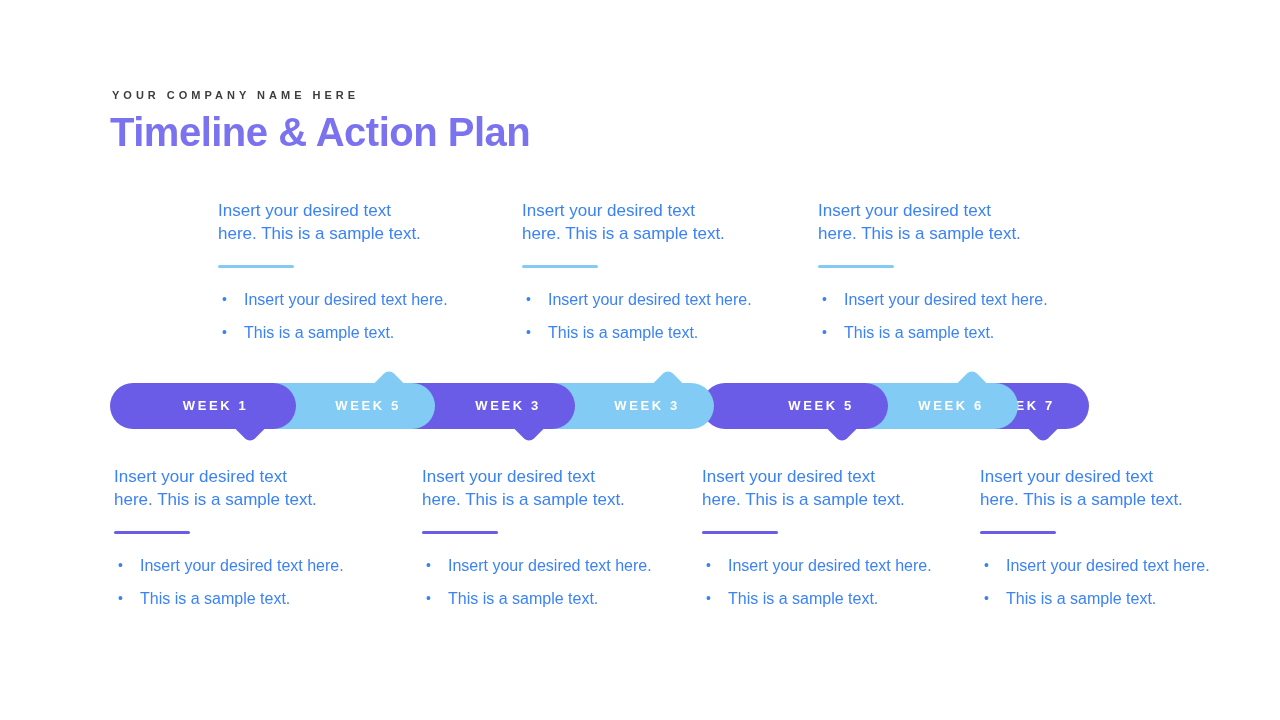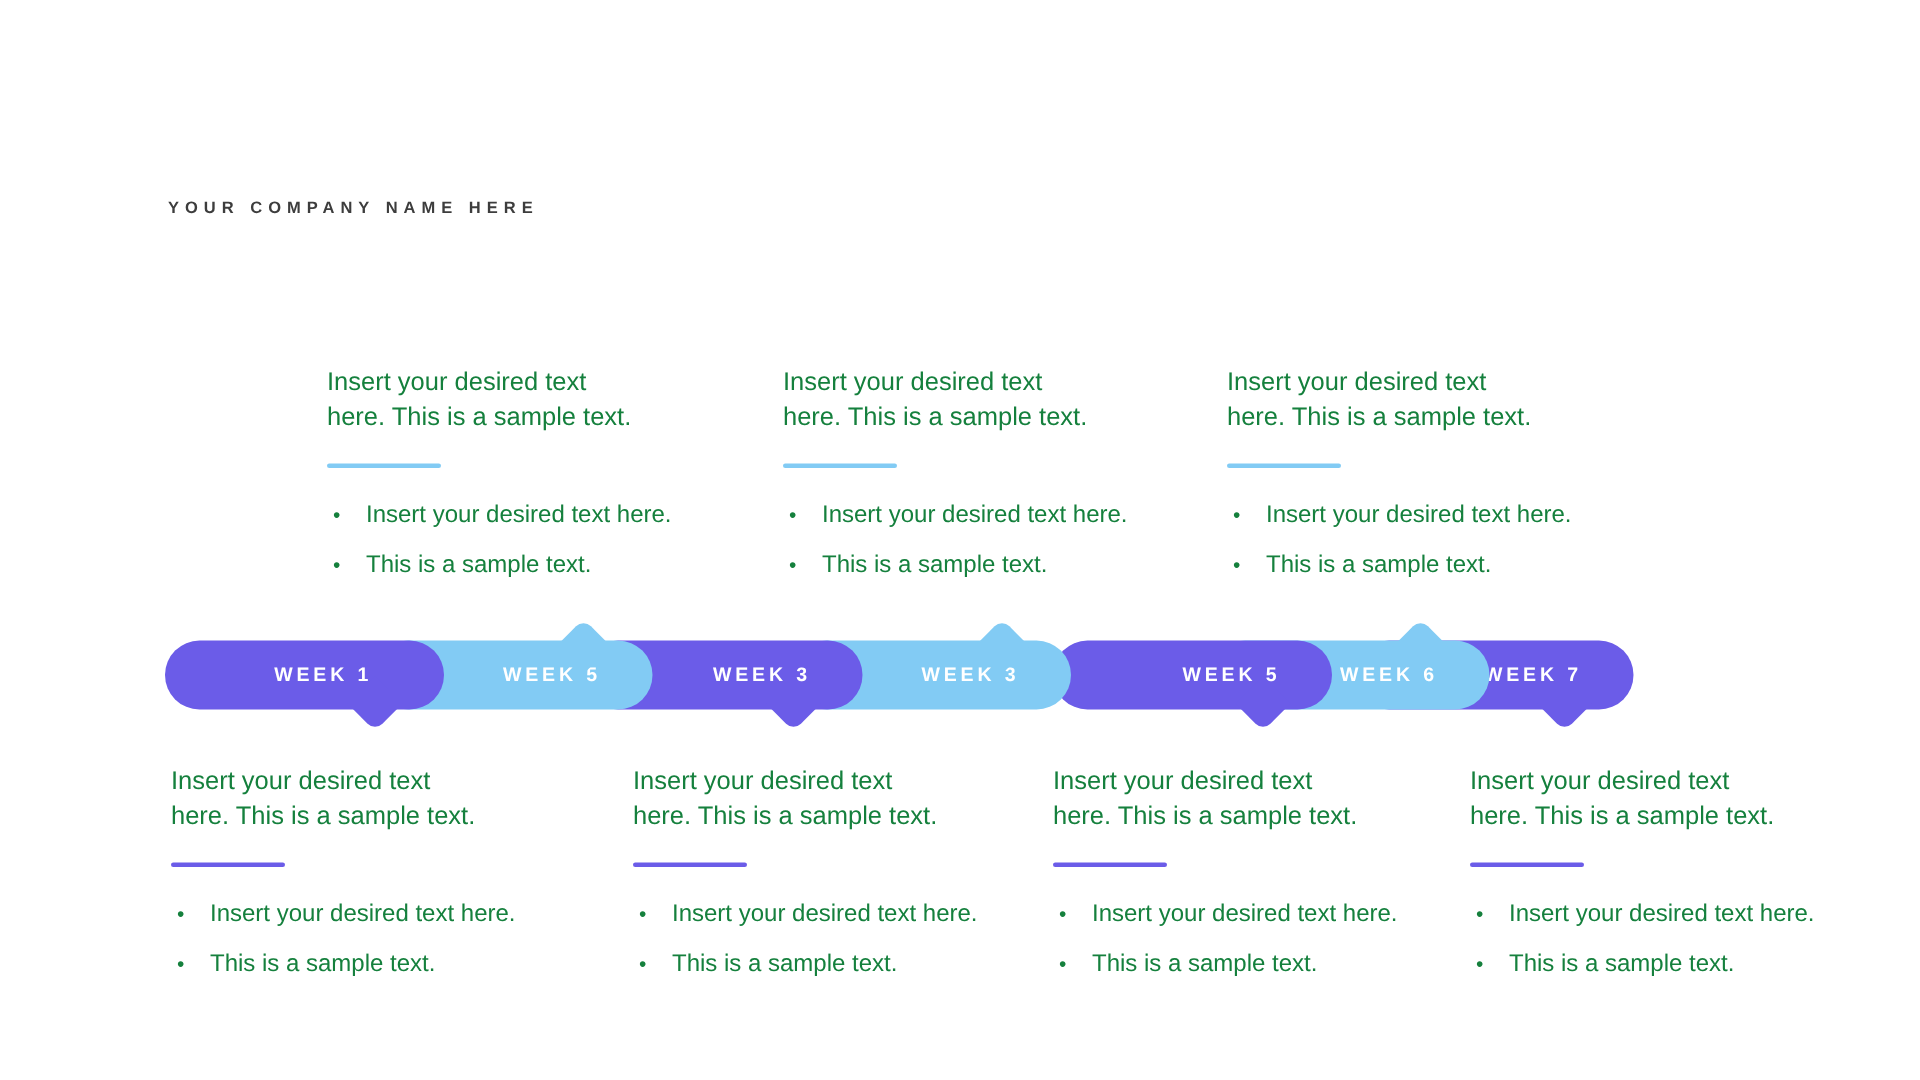--- a/index.html
+++ b/index.html
@@ -1,34 +1,34 @@
 <!DOCTYPE html>
 <html><head>
 <meta charset="utf-8">
 <style>
   html,body { margin:0; padding:0; }
   body {
     width:1280px; height:720px; background:#ffffff;
     font-family:"Liberation Sans", sans-serif;
     -webkit-font-smoothing:antialiased;
   }
-  .slide { position:relative; width:1280px; height:632px; overflow:hidden; background:#ffffff;margin-top:44px; }
+  .slide { position:relative; width:1280px; height:632px; overflow:hidden; background:#ffffff; }
 
   
   .company {
     position:absolute; left:112px; top:89px;
     font-size:11px; font-weight:700; letter-spacing:4px; color:#3d3d3d;
   }
   .title {
     position:absolute; left:110px; top:108px;
     font-size:40px; line-height:48px; font-weight:700; color:#7b72f0; letter-spacing:-0.5px;
   }
 
   
-  .block { position:absolute; width:300px; color:#15803d; }
+  .block { position:absolute; width:300px; color:#3b82f6; }
   .block .para { margin:0; font-size:17px; line-height:23px; }
   .rule { width:76px; height:3px; margin:20px 0 0 0; border-radius:1.5px; }
   .bullets { list-style:none; margin:23px 0 0 0; padding:0; font-size:16px; }
   .bullets li { display:flex; margin-bottom:16px; line-height:17px; }
   .bullets .marker { flex:0 0 22px; width:22px; font-size:14px; padding-left:4px; }
 
   
   .pill { position:absolute; top:383px; width:186px; height:46px; border-radius:23px; }
   .pill .label {
     display:block; line-height:46px; padding-left:52px;
@@ -45,20 +45,21 @@
   
   .c-purple { background:#6b5ce8; }
   .c-blue   { background:#82cbf4; }
 </style>
 </head>
 <body>
 
 <div class="slide">
 
   <div class="company">YOUR COMPANY NAME HERE</div>
+  <div class="title">Timeline &amp; Action Plan</div>
 
   <div class="block" style="left:218px; top:199px;">
     <p class="para"><span>Insert your desired text</span><br><span>here. This is a sample text.</span></p>
     <div class="rule c-blue"></div>
     <ul class="bullets">
       <li>
           <span class="marker">•</span>
           <span>Insert your desired text here.</span>
         </li>
       <li>
@@ -112,21 +113,21 @@
       <span class="pointer down"></span>
     </div>
     <div class="pill c-blue" style="left:528px; z-index:14;">
       <span class="label">WEEK 3</span>
       <span class="pointer up"></span>
     </div>
     <div class="pill c-purple" style="left:702px; z-index:13;">
       <span class="label">WEEK 5</span>
       <span class="pointer down"></span>
     </div>
-    <div class="pill c-blue" style="left:807px; z-index:12;">
+    <div class="pill c-blue" style="left:832px; z-index:12;">
       <span class="label">WEEK 6</span>
       <span class="pointer up"></span>
     </div>
     <div class="pill c-purple" style="left:903px; z-index:11;">
       <span class="label">WEEK 7</span>
       <span class="pointer down"></span>
     </div>
   </div>
 
   <div class="block" style="left:114px; top:465px;">

